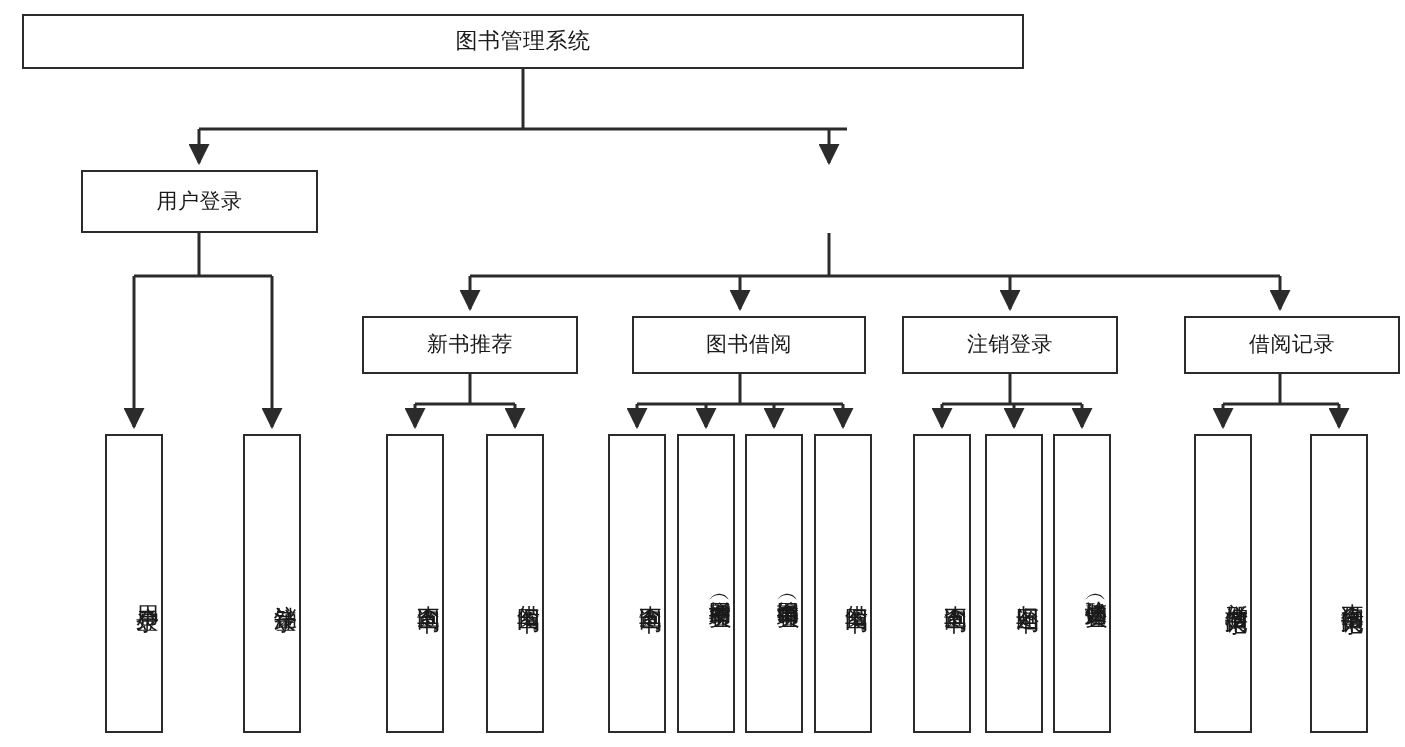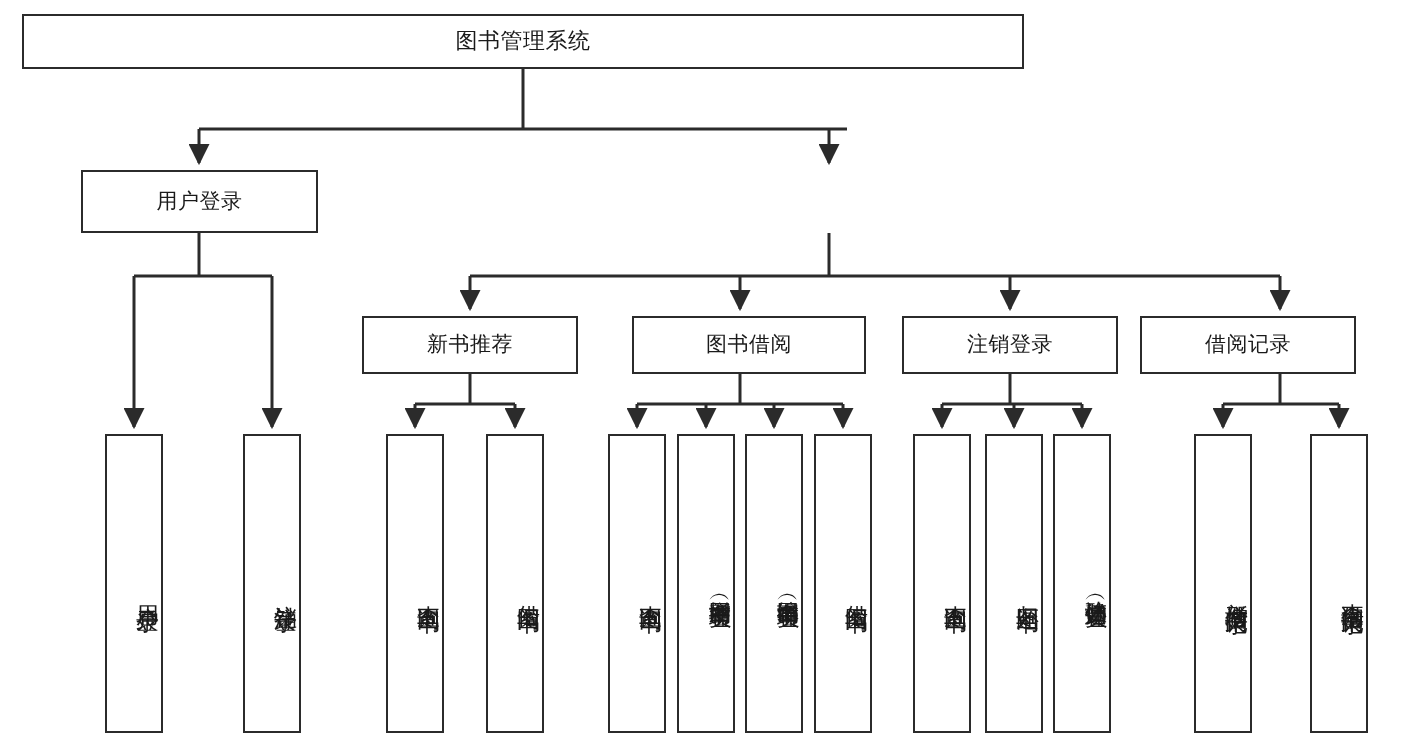--- a/index.html
+++ b/index.html
@@ -127,21 +127,21 @@
     </g>
   </svg>
 
   <div class="node horiz root" style="left: 22px; top: 14px; width: 1002px; height: 55px;">图书管理系统</div>
 
   <div class="node horiz" style="left: 81px; top: 170px; width: 237px; height: 63px;">用户登录</div>
 
   <div class="node horiz" style="left: 362px; top: 316px; width: 216px; height: 58px;">新书推荐</div>
   <div class="node horiz" style="left: 632px; top: 316px; width: 234px; height: 58px;">图书借阅</div>
   <div class="node horiz" style="left: 902px; top: 316px; width: 216px; height: 58px;">注销登录</div>
-  <div class="node horiz" style="left: 1140px; top: 316px; width: 216px; height: 58px;">借阅记录</div>
+  <div class="node horiz" style="left: 1184px; top: 316px; width: 216px; height: 58px;">借阅记录</div>
 
   <div class="node vert" style="left: 105px; top: 434px; width: 58px; height: 299px;">用户登录</div>
   <div class="node vert" style="left: 243px; top: 434px; width: 58px; height: 299px;">注销登录</div>
   <div class="node vert" style="left: 386px; top: 434px; width: 58px; height: 299px;">查询图书</div>
   <div class="node vert" style="left: 486px; top: 434px; width: 58px; height: 299px;">借阅图书</div>
   <div class="node vert" style="left: 608px; top: 434px; width: 58px; height: 299px;">查询图书</div>
   <div class="node vert tall" style="left: 677px; top: 434px; width: 58px; height: 299px;">新增图书（管理员）</div>
   <div class="node vert tall" style="left: 745px; top: 434px; width: 58px; height: 299px;">编辑图书（管理员）</div>
   <div class="node vert" style="left: 814px; top: 434px; width: 58px; height: 299px;">借阅图书</div>
   <div class="node vert" style="left: 913px; top: 434px; width: 58px; height: 299px;">查询图书</div>

